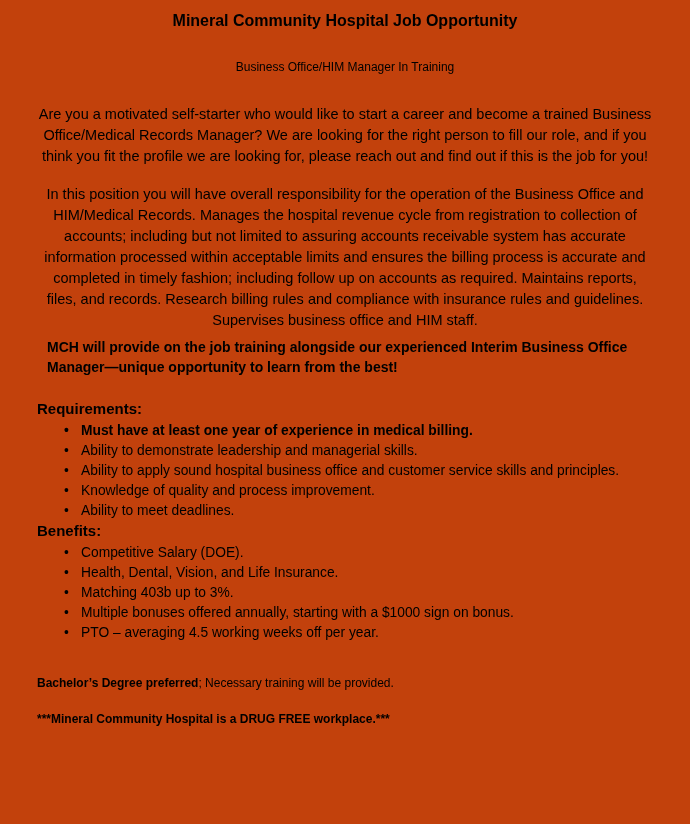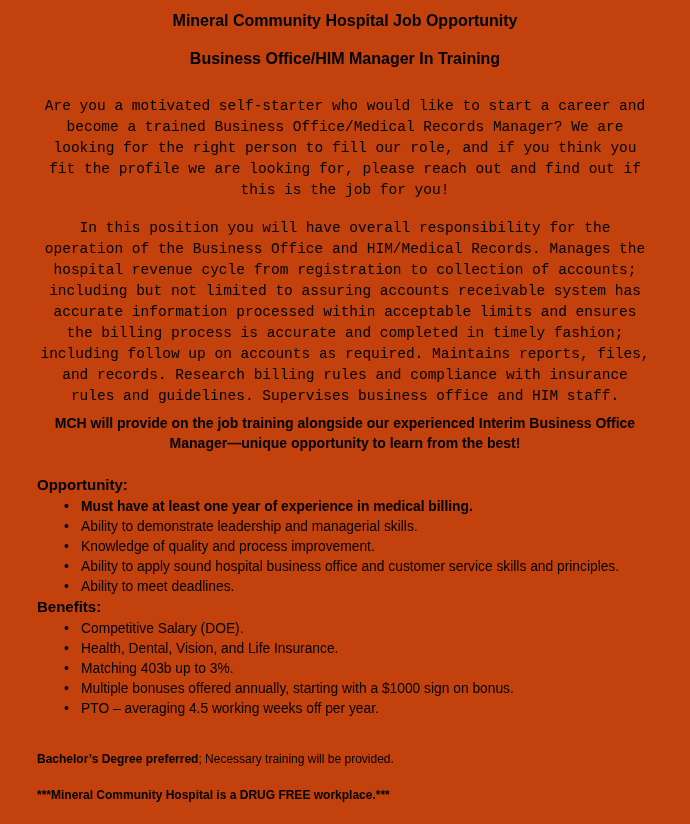--- a/index.html
+++ b/index.html
@@ -14,35 +14,33 @@
     overflow: hidden;
   }
   .doc-title {
     text-align: center;
     font-weight: bold;
     font-size: 16px;
     line-height: 22px;
   }
   .job-title {
     text-align: center;
-    font-weight: bold;
-    font-size: 16px;
+    font-weight: normal;
+    font-size: 12px;
     line-height: 22px;
-    margin-top: 16px;
+    margin-top: 24px;
   }
   .para {
     text-align: center;
     font-size: 14.5px;
     line-height: 21px;
-    font-family: Liberation Mono, monospace;
   }
   .para.intro { margin-top: 26px; }
   .para.description { margin-top: 17px; }
   .training-note {
-    text-align: center;
     font-weight: bold;
     font-size: 14px;
     line-height: 20px;
     margin-top: 6px;
     padding: 0 10px;
   }
   .section-heading {
     font-weight: bold;
     font-size: 15px;
     line-height: 20px;
@@ -86,31 +84,31 @@
   </div>
 
   <div class="job-title">Business Office/HIM Manager In Training</div>
 
   <div class="para intro">Are you a motivated self-starter who would like to start a career and become a trained Business Office/Medical Records Manager?  We are looking for the right person to fill our role, and if you think you fit the profile we are looking for, please reach out and find out if this is the job for you!</div>
 
   <div class="para description">In this position you will have overall responsibility for the operation of the Business Office and HIM/Medical Records.  Manages the hospital revenue cycle from registration to collection of accounts; including but not limited to assuring accounts receivable system has accurate information processed within acceptable limits and ensures the billing process is accurate and completed in timely fashion; including follow up on accounts as required.  Maintains reports, files, and records.  Research billing rules and compliance with insurance rules and guidelines.  Supervises business office and HIM staff.</div>
 
   <div class="training-note">MCH will provide on the job training alongside our experienced Interim Business Office Manager—unique opportunity to learn from the best!</div>
 
-  <div class="section-heading requirements">Opportunity:</div>
+  <div class="section-heading requirements">Requirements:</div>
   <ul class="doc-list">
 
       <li class="bold">Must have at least one year of experience in medical billing.</li>
 
       <li>Ability to demonstrate leadership and managerial skills.</li>
 
 
+      <li>Ability to apply sound hospital business office and customer service skills and principles.</li>
+
       <li>Knowledge of quality and process improvement.</li>
-
-      <li>Ability to apply sound hospital business office and customer service skills and principles.</li>
 
       <li>Ability to meet deadlines.</li>
     </ul>
 
   <div class="section-heading benefits">Benefits:</div>
   <ul class="doc-list">
 
       <li>Competitive Salary (DOE).</li>
 
       <li>Health, Dental, Vision, and Life Insurance.</li>

